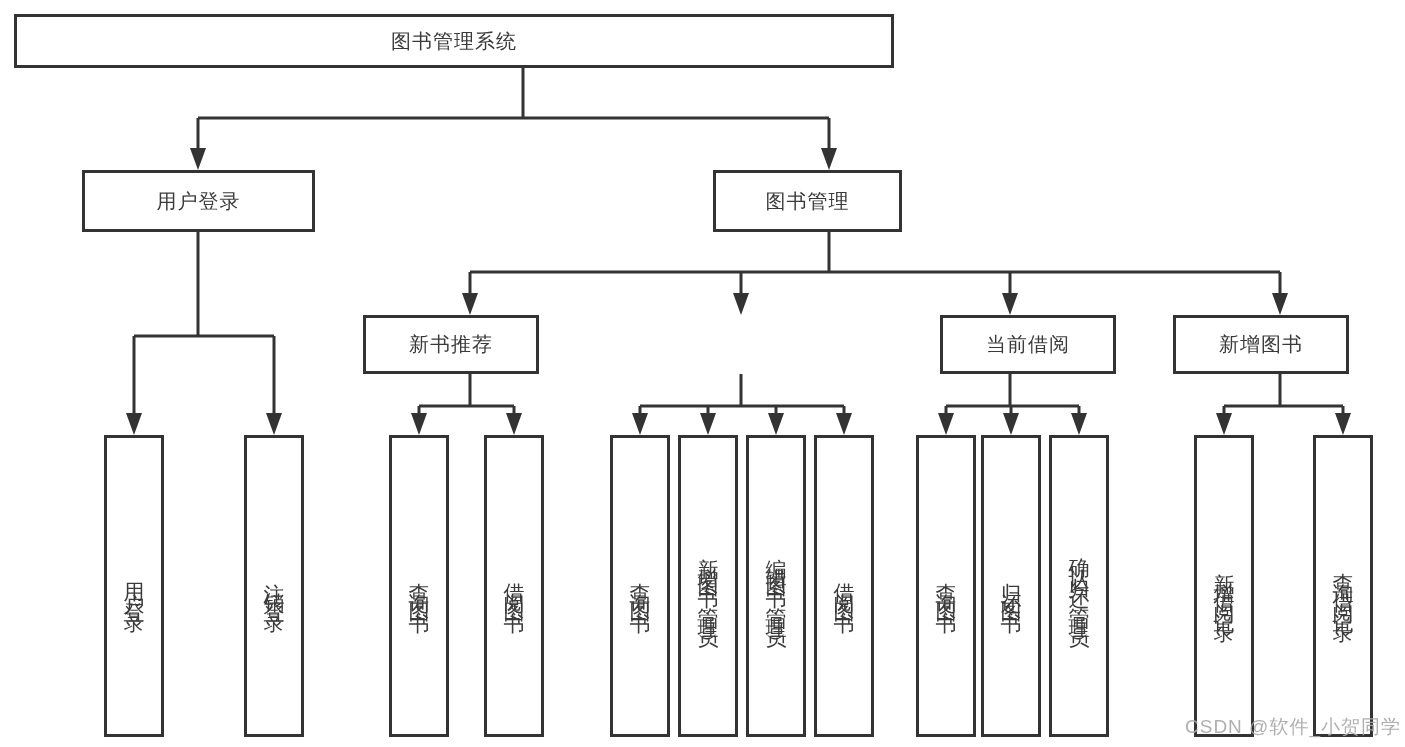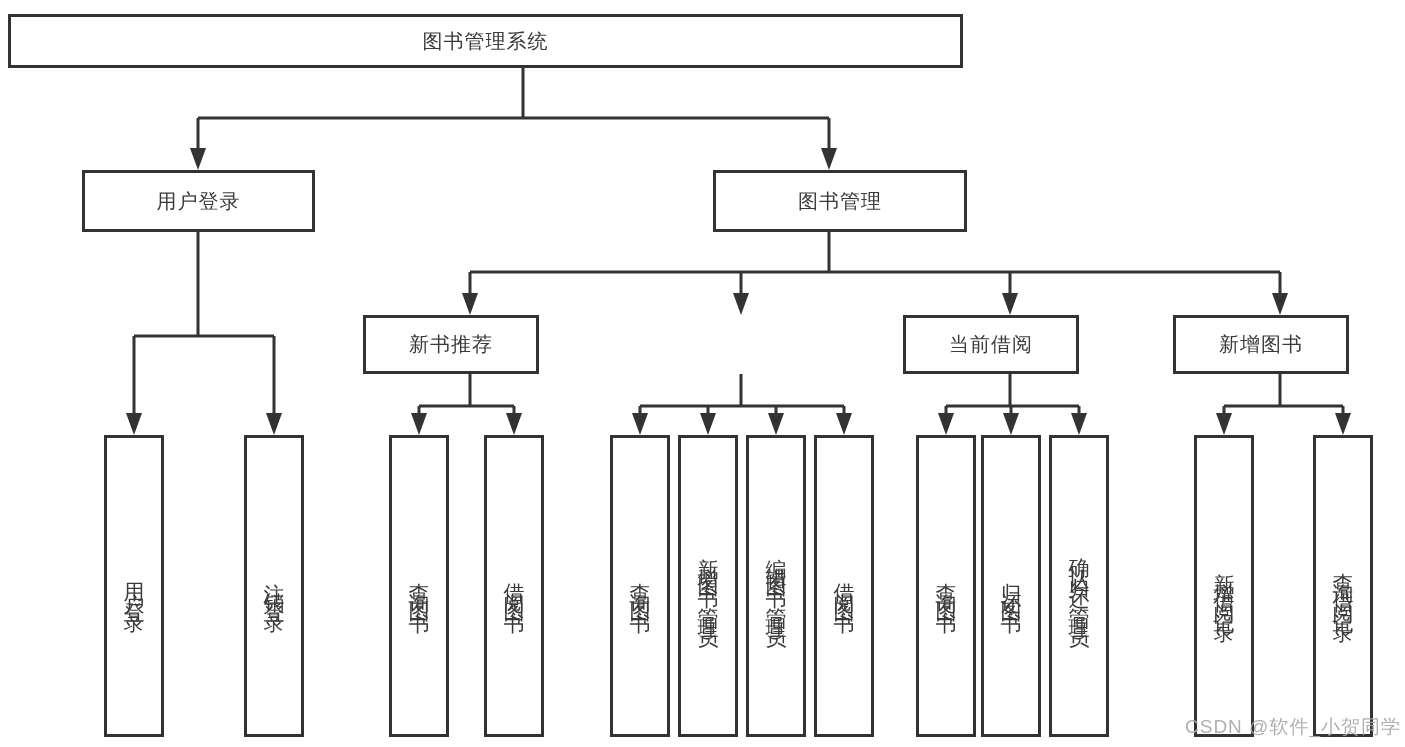--- a/index.html
+++ b/index.html
@@ -30,23 +30,23 @@
     justify-content: center;
     color: #3a3a3a;
     font-size: 20px;
     letter-spacing: 1px;
     text-align: center;
   }
   .h-node {
     height: 62px;
   }
   .root-node {
-    left: 8px;
+    left: 14px;
     top: 14px;
-    width: 955px;
+    width: 880px;
     height: 54px;
   }
   .section-node {
     top: 315px;
     width: 176px;
     height: 59px;
   }
   .v-node {
     top: 435px;
     width: 60px;
@@ -89,24 +89,24 @@
              M632,413 L648,413 L640,435 Z M700,413 L716,413 L708,435 Z
              M768,413 L784,413 L776,435 Z M836,413 L852,413 L844,435 Z
              M938,413 L954,413 L946,435 Z M1003,413 L1019,413 L1011,435 Z
              M1071,413 L1087,413 L1079,435 Z M1216,413 L1232,413 L1224,435 Z
              M1335,413 L1351,413 L1343,435 Z" fill="#333333" stroke="none"></path>
   </svg>
 
   <div class="node root-node">图书管理系统</div>
 
   <div class="node h-node" style="left:82px; top:170px; width:233px;">用户登录</div>
-  <div class="node h-node" style="left:713px; top:170px; width:254px;">图书管理</div>
+  <div class="node h-node" style="left:713px; top:170px; width:189px;">图书管理</div>
 
   <div class="node section-node" style="left:363px;">新书推荐</div>
-  <div class="node section-node" style="left:903px;">当前借阅</div>
+  <div class="node section-node" style="left:940px;">当前借阅</div>
   <div class="node section-node" style="left:1173px;">新增图书</div>
 
   <div class="node v-node" style="left:104px;">用户登录</div>
   <div class="node v-node" style="left:244px;">注销登录</div>
 
   <div class="node v-node" style="left:389px;">查询图书</div>
   <div class="node v-node" style="left:484px;">借阅图书</div>
 
   <div class="node v-node" style="left:610px;">查询图书</div>
   <div class="node v-node" style="left:678px;">新增图书（管理员）</div>

